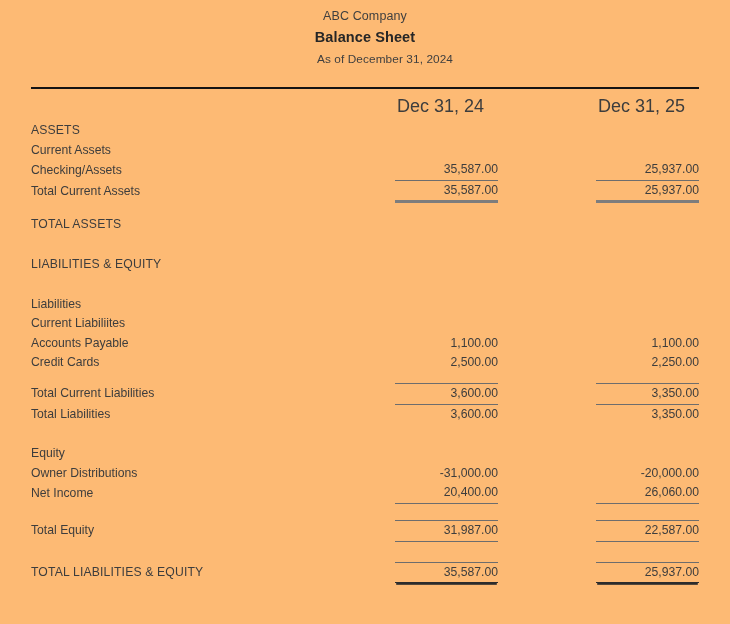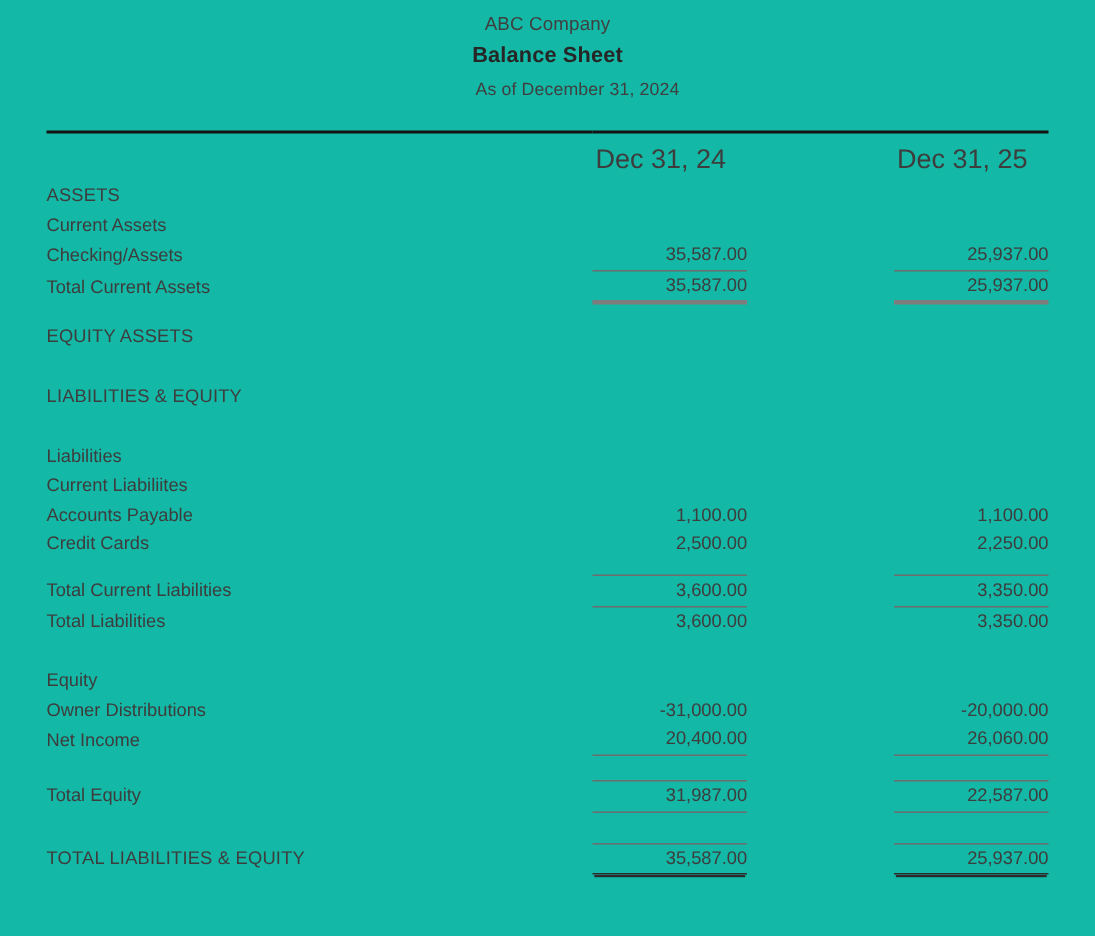--- a/index.html
+++ b/index.html
@@ -12,21 +12,21 @@
     height: 624px;
     font-family: "Liberation Sans", sans-serif;
     color: #3a3a3a;
     overflow: hidden;
   }
 
   .page {
     position: relative;
     width: 730px;
     height: 624px;
-    background: #14b8a6;
+    background: #fdba74;
   }
 
   
   .titleblock {
     text-align: center;
     padding-top: 7px;
   }
   .company {
     font-size: 12.5px;
     color: #3f3f3f;
@@ -196,21 +196,21 @@
         <td class="val ruled-thick">35,587.00</td>
         <td></td>
         <td class="val ruled-thick">25,937.00</td>
       </tr>
 
       <tr class="sp12">
           <td colspan="5"></td>
         </tr>
 
       <tr class="rowh">
-        <td class="lvl0 caps">EQUITY ASSETS</td>
+        <td class="lvl0 caps">TOTAL ASSETS</td>
         <td></td>
         <td class="val"></td>
         <td></td>
         <td class="val"></td>
       </tr>
 
       <tr class="sp20">
           <td colspan="5"></td>
         </tr>
 

